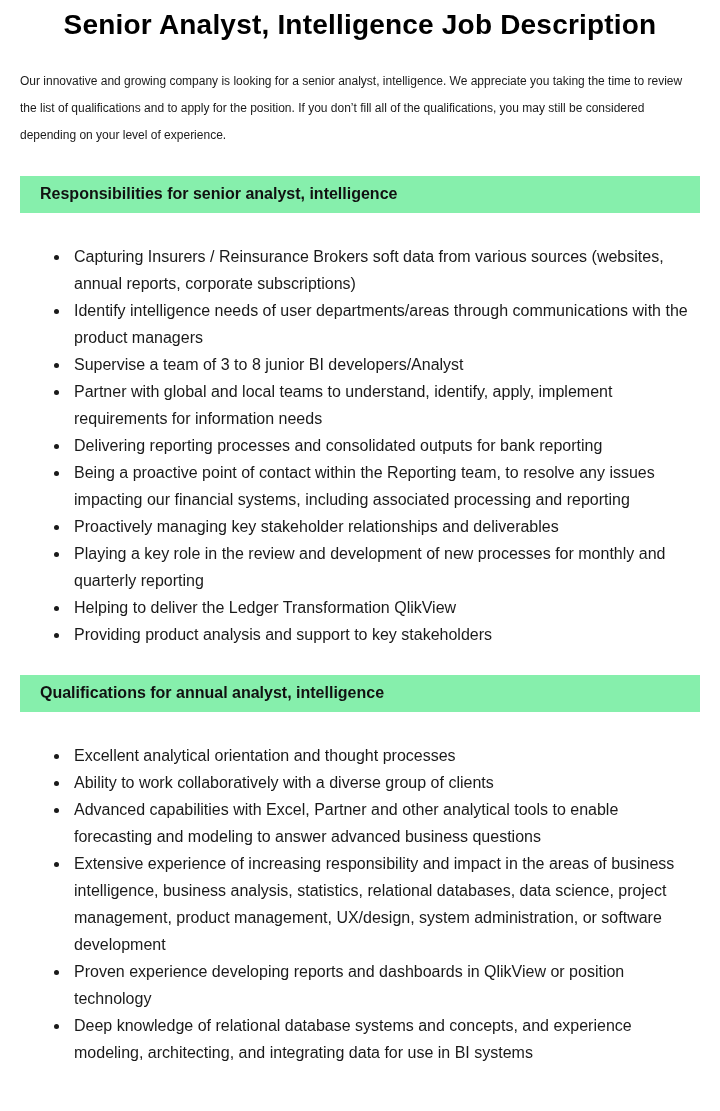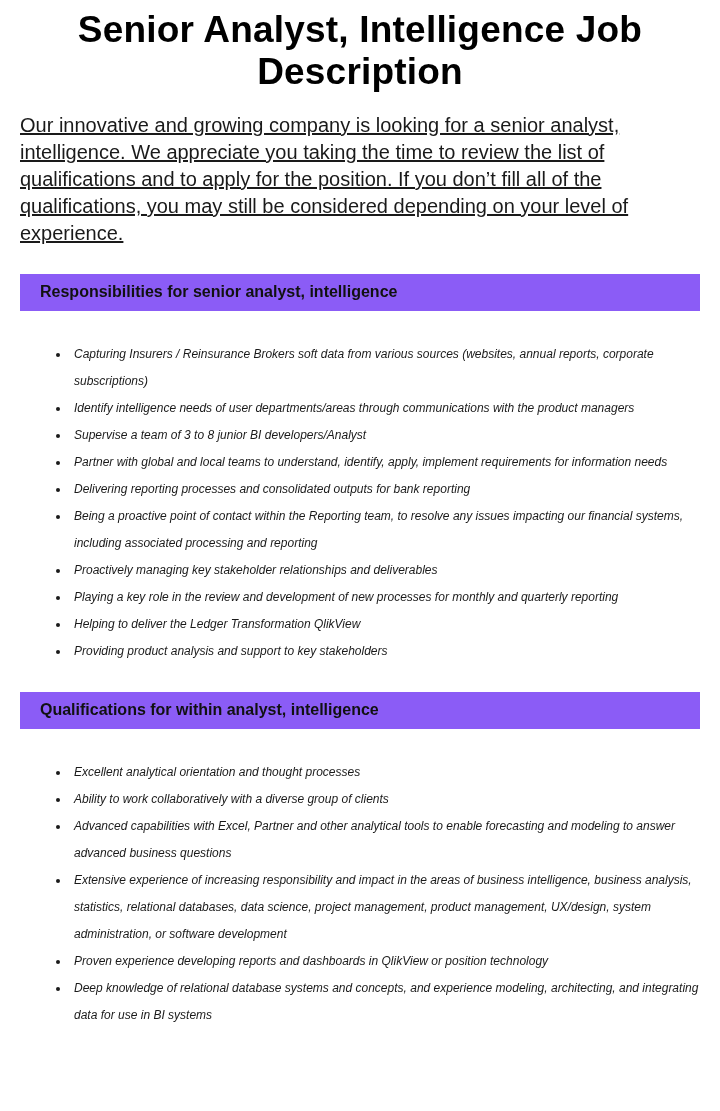--- a/index.html
+++ b/index.html
@@ -5,50 +5,48 @@
   * { margin: 0; padding: 0; box-sizing: border-box; }
   html, body {
     width: 720px;
     background: #ffffff;
     font-family: "Liberation Sans", "DejaVu Sans", sans-serif;
     color: #111111;
   }
   body { height: 1111px; overflow: hidden; }
   .page { padding: 0 20px; }
   .title {
-    font-size: 37px;
+    font-size: 28px;
     font-weight: 700;
     text-align: center;
     color: #000000;
     padding-top: 9px;
     letter-spacing: 0.2px;
   }
   .intro {
-    margin-top: 19px;
-    font-size: 20px;
+    margin-top: 27px;
+    font-size: 12px;
     line-height: 27px;
     color: #1a1a1a;
-    text-decoration: underline;
   }
   .section-header {
     margin-top: 27px;
-    background: #8b5cf6;
+    background: #86efac;
     padding: 9px 20px 10px 20px;
     font-size: 16px;
     font-weight: 700;
     color: #111111;
   }
   ul.bullet-list {
     margin: 30px 0 26px 0;
     padding-left: 50px;
     list-style: disc outside;
-    font-size: 12px;
+    font-size: 16px;
     line-height: 27px;
     color: #1a1a1a;
-    font-style: italic;
   }
   ul.bullet-list li { padding-left: 4px; }
 </style>
 </head>
 <body>
 
 <div class="page">
 
   <h1 class="title">Senior Analyst, Intelligence Job Description</h1>
 
@@ -75,21 +73,21 @@
       <li class="bullet-item">Proactively managing key stakeholder relationships and deliverables</li>
 
       <li class="bullet-item">Playing a key role in the review and development of new processes for monthly and quarterly reporting</li>
 
       <li class="bullet-item">Helping to deliver the Ledger Transformation QlikView</li>
 
       <li class="bullet-item">Providing product analysis and support to key stakeholders</li>
     </ul>
 
   <div class="section-header">
-    <span>Qualifications for within analyst, intelligence</span>
+    <span>Qualifications for annual analyst, intelligence</span>
   </div>
 
   <ul class="bullet-list">
 
       <li class="bullet-item">Excellent analytical orientation and thought processes</li>
 
       <li class="bullet-item">Ability to work collaboratively with a diverse group of clients</li>
 
       <li class="bullet-item">Advanced capabilities with Excel, Partner and other analytical tools to enable forecasting and modeling to answer advanced business questions</li>
 

